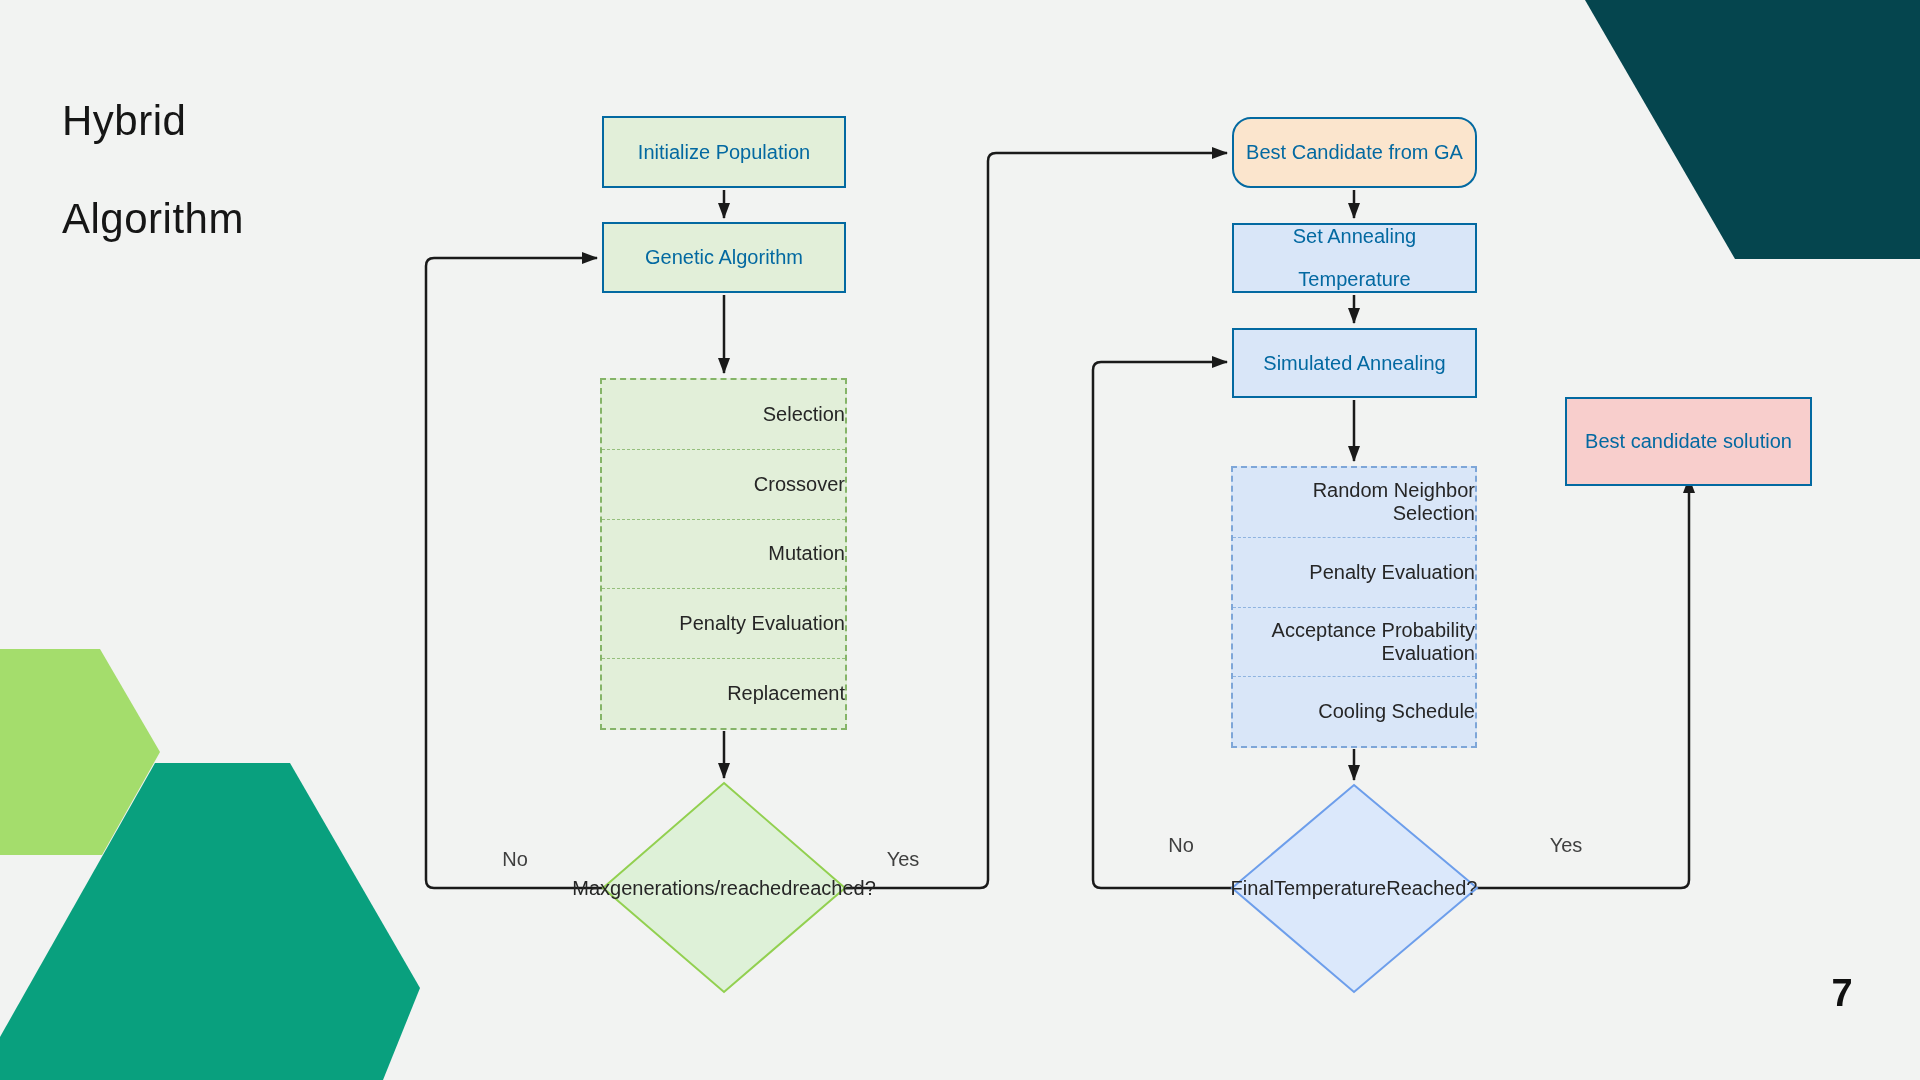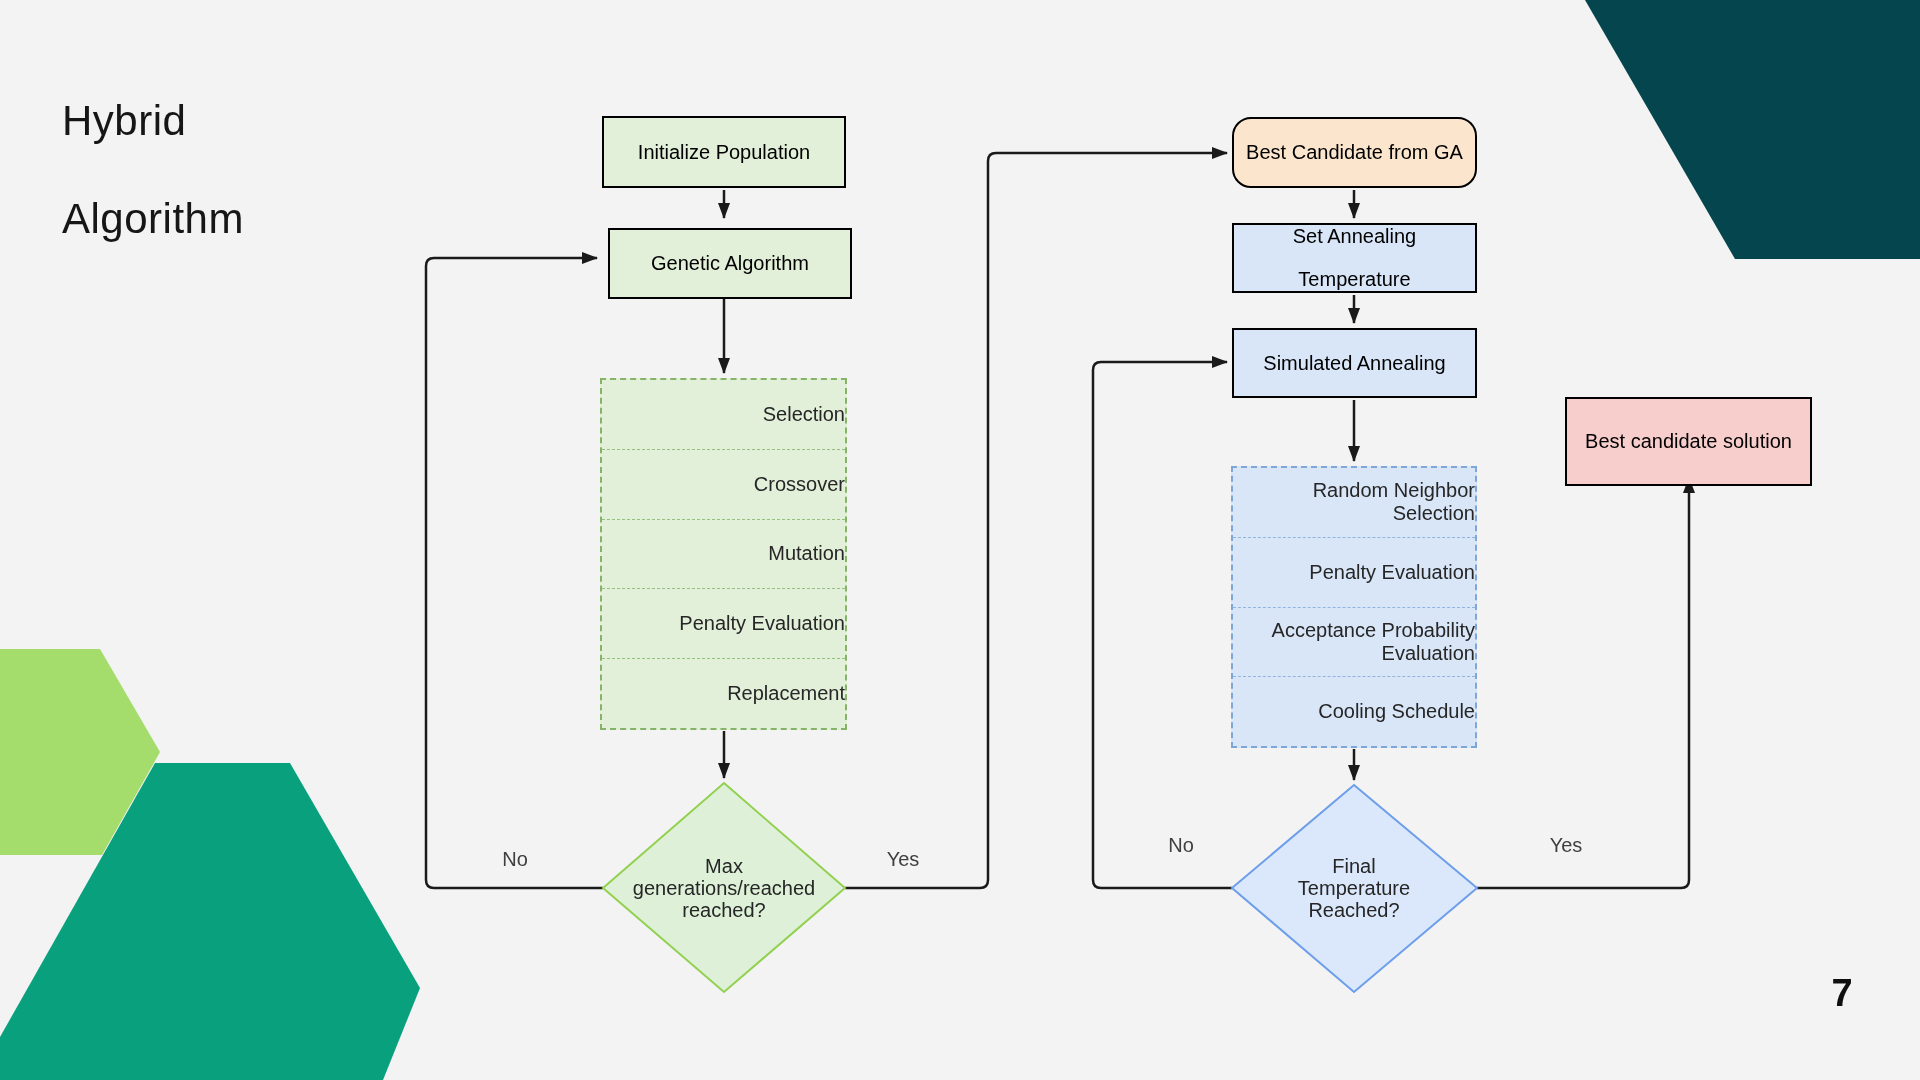--- a/index.html
+++ b/index.html
@@ -13,40 +13,40 @@
     position:absolute;left:62px;top:72px;font-size:42px;line-height:98px;
     font-weight:500;color:#161616;letter-spacing:0.5px;white-space:pre;
   }
   .page-number{
     position:absolute;left:1812px;top:972px;width:60px;text-align:center;
     font-size:38px;font-weight:700;color:#101010;
   }
   .node{
     position:absolute;box-sizing:border-box;display:flex;flex-direction:column;
     align-items:center;justify-content:center;text-align:center;
-    font-size:20px;line-height:23px;color:#000000;
+    font-size:20px;line-height:23px;color:#0369a1;
   }
   .node.rect{border:2px solid;}
   .steps{
     position:absolute;box-sizing:border-box;display:flex;flex-direction:column;
     font-size:20px;line-height:23px;color:#262626;text-align:center;
   }
   .steps .step{
     flex:1 1 0;display:flex;flex-direction:column;align-items:flex-end;justify-content:center;
   }
   .steps.green{background:#e2efd9;border:2px dashed #85b468;}
   .steps.green .step + .step{border-top:1.5px dashed #95bf7c;}
   .steps.blue{background:#d9e6f8;border:2px dashed #7ea6d8;}
   .steps.blue .step + .step{border-top:1.5px dashed #8fb4e0;}
   .green-fill{background:#e2efd9;border-color:#85b468;}
   .orange-fill{background:#fbe5cd;border-color:#d6a127;}
   .blue-fill{background:#d9e6f8;border-color:#7ea6d8;}
   .pink-fill{background:#f8cecc;border-color:#b5524c;}
   .diamond-label{
-    position:absolute;box-sizing:border-box;display:flex;flex-direction:column;
+    position:absolute;box-sizing:border-box;display:flex;flex-direction:row;
     align-items:center;justify-content:center;text-align:center;
     font-size:20px;line-height:22px;color:#262626;pointer-events:none;
   }
   .edge-label{
     position:absolute;width:70px;text-align:center;font-size:20px;color:#3f3f3f;
   }
 </style>
 </head>
 <body>
 
@@ -81,21 +81,21 @@
     <polygon points="1354,785 1477,888 1354,992 1232,888" fill="#dbe8fb" stroke="#6d9eeb" stroke-width="2"></polygon>
   </svg>
 
   <div class="title"><span>Hybrid</span><br><span>Algorithm</span></div>
   <div class="page-number">7</div>
 
   <div class="node rect green-fill" style="left:602px;top:116px;width:244px;height:72px;">
     <span>Initialize Population</span>
   </div>
 
-  <div class="node rect green-fill" style="left:602px;top:228px;width:244px;height:71px;margin-left:6px;">
+  <div class="node rect green-fill" style="left:602px;top:222px;width:244px;height:71px;">
     <span>Genetic Algorithm</span>
   </div>
 
   <div class="steps green" style="left:600px;top:378px;width:247px;height:352px;">
     <div class="step">
         <span>Selection</span>
       </div>
     <div class="step">
         <span>Crossover</span>
       </div>

